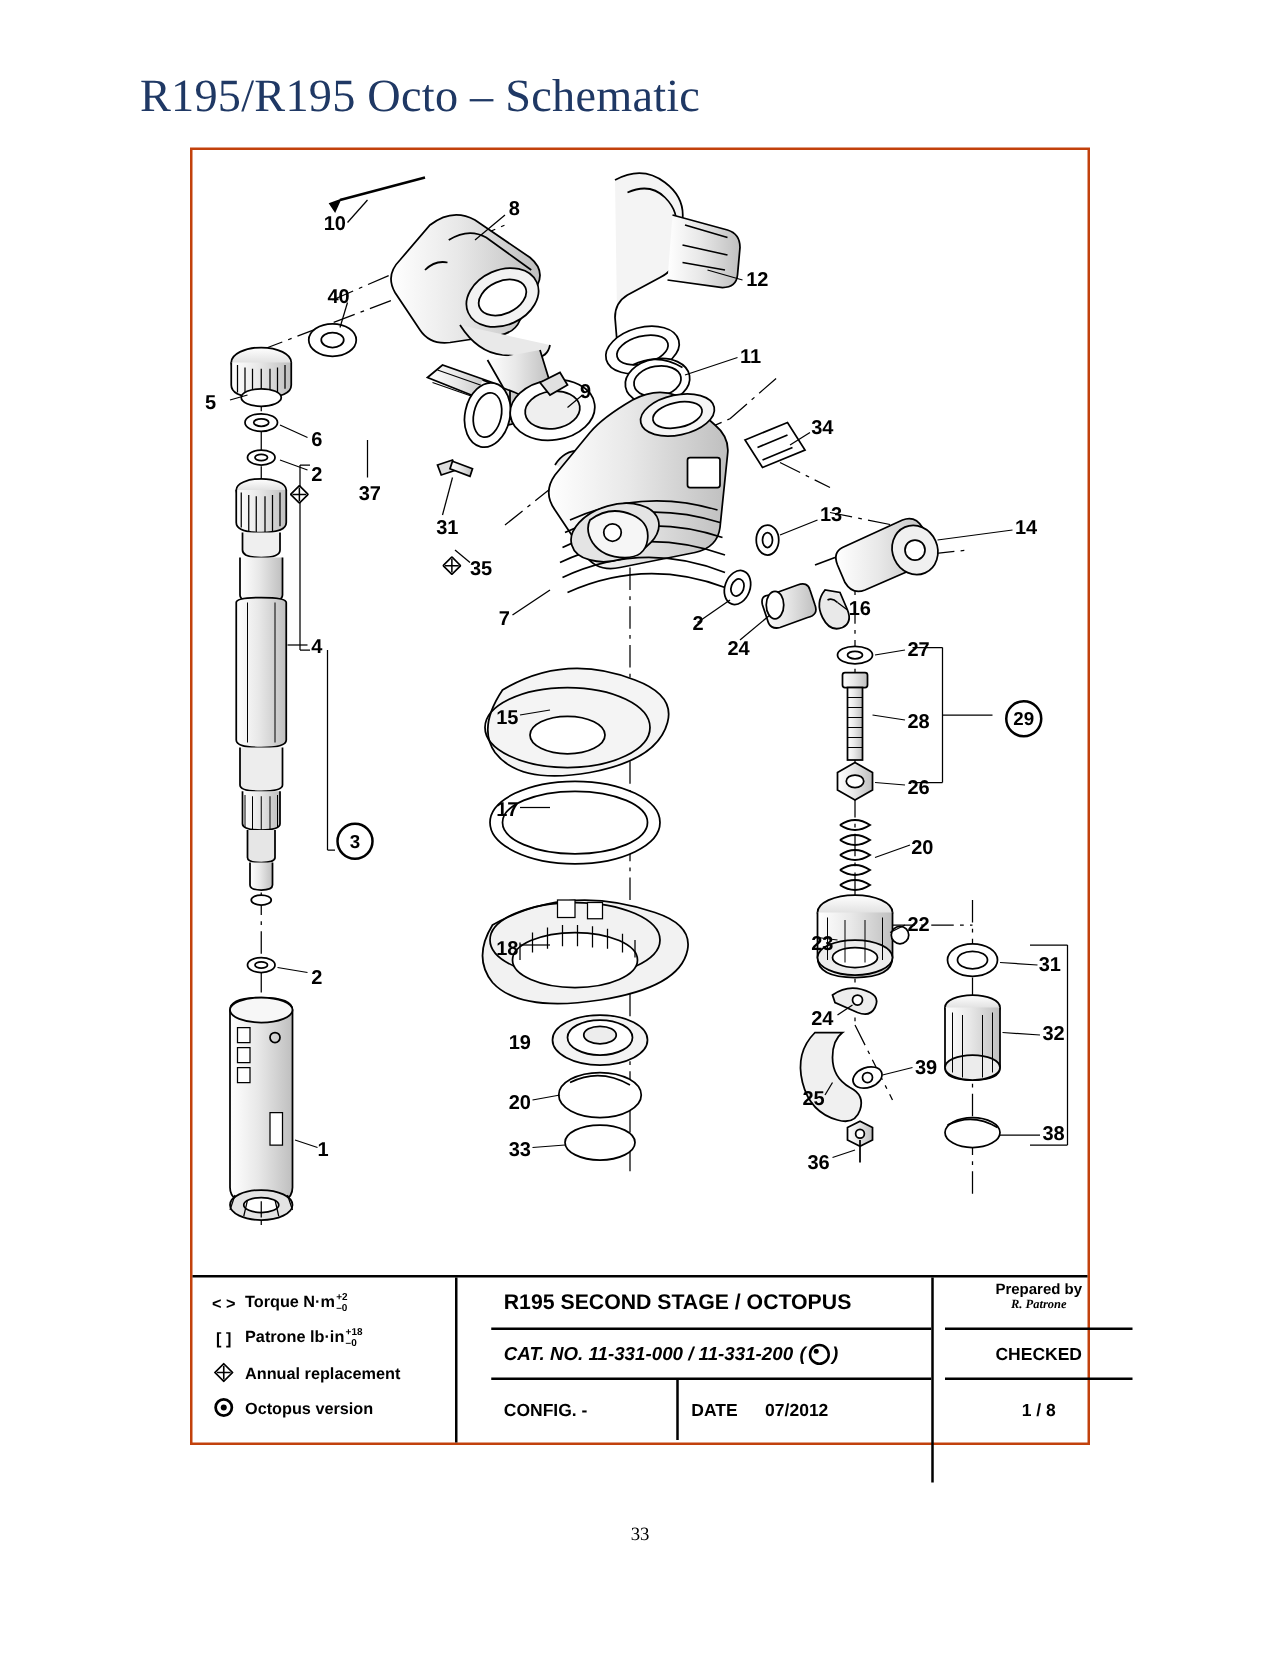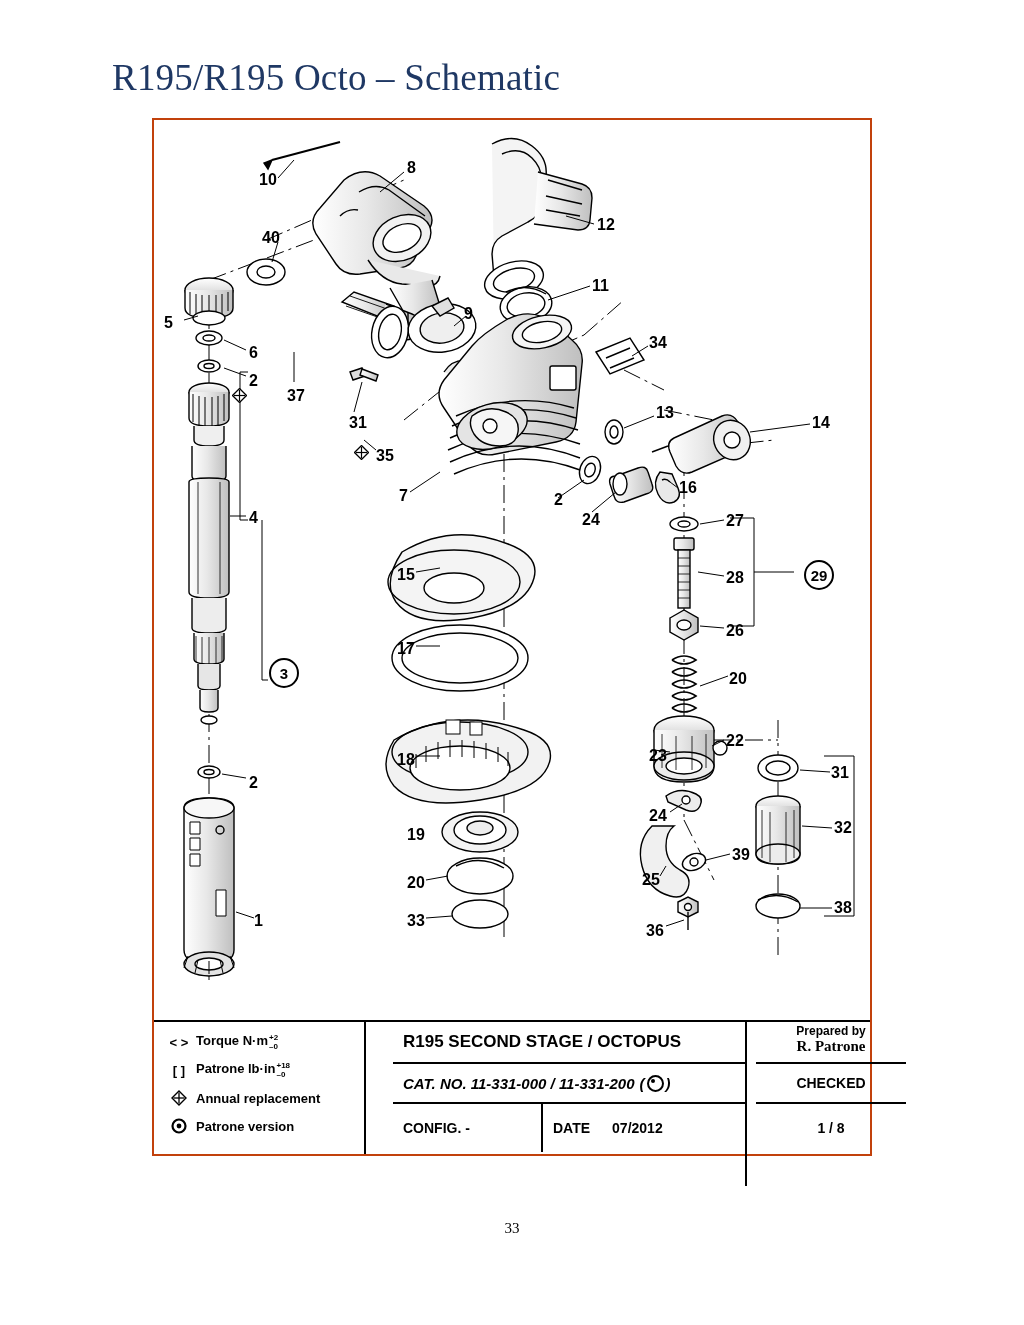--- a/index.html
+++ b/index.html
@@ -172,21 +172,22 @@
   .tb-r1 {
     height: 42px;
     border-bottom: 2px solid #000;
     box-sizing: border-box;
     text-align: center;
     padding-top: 2px;
   }
   .tb-prep-label { font-size: 12px; font-weight: bold; }
   .tb-prep-name {
     font-family: "Liberation Serif", serif;
-    font-size: 15px;
+    font-style: italic;
+    font-size: 10px;
     font-weight: bold;
   }
   .tb-r2 {
     height: 40px;
     border-bottom: 2px solid #000;
     box-sizing: border-box;
     display: flex;
     align-items: center;
     justify-content: center;
     font-size: 14px;
@@ -616,21 +617,21 @@
         </span>
         <span class="legend-txt">Annual replacement</span>
       </div>
       <div class="legend-row">
         <span class="legend-sym">
           <svg width="16" height="16" viewBox="0 0 16 16">
               <circle cx="8" cy="8" r="6.5" fill="#fff" stroke="#000" stroke-width="2.2"></circle>
               <circle cx="8" cy="8" r="2.4" fill="#000"></circle>
             </svg>
         </span>
-        <span class="legend-txt">Patrone version</span>
+        <span class="legend-txt">Octopus version</span>
       </div>
     </div>
 
     <div class="tb-mid">
       <div class="tb-mid-r1">R195 SECOND STAGE / OCTOPUS</div>
       <div class="tb-mid-r2">
         <span>CAT. NO. 11-331-000 / 11-331-200</span>
         <span style="margin-left:5px">(</span>
           <span class="octo-dot"></span>
           <span>)</span>

